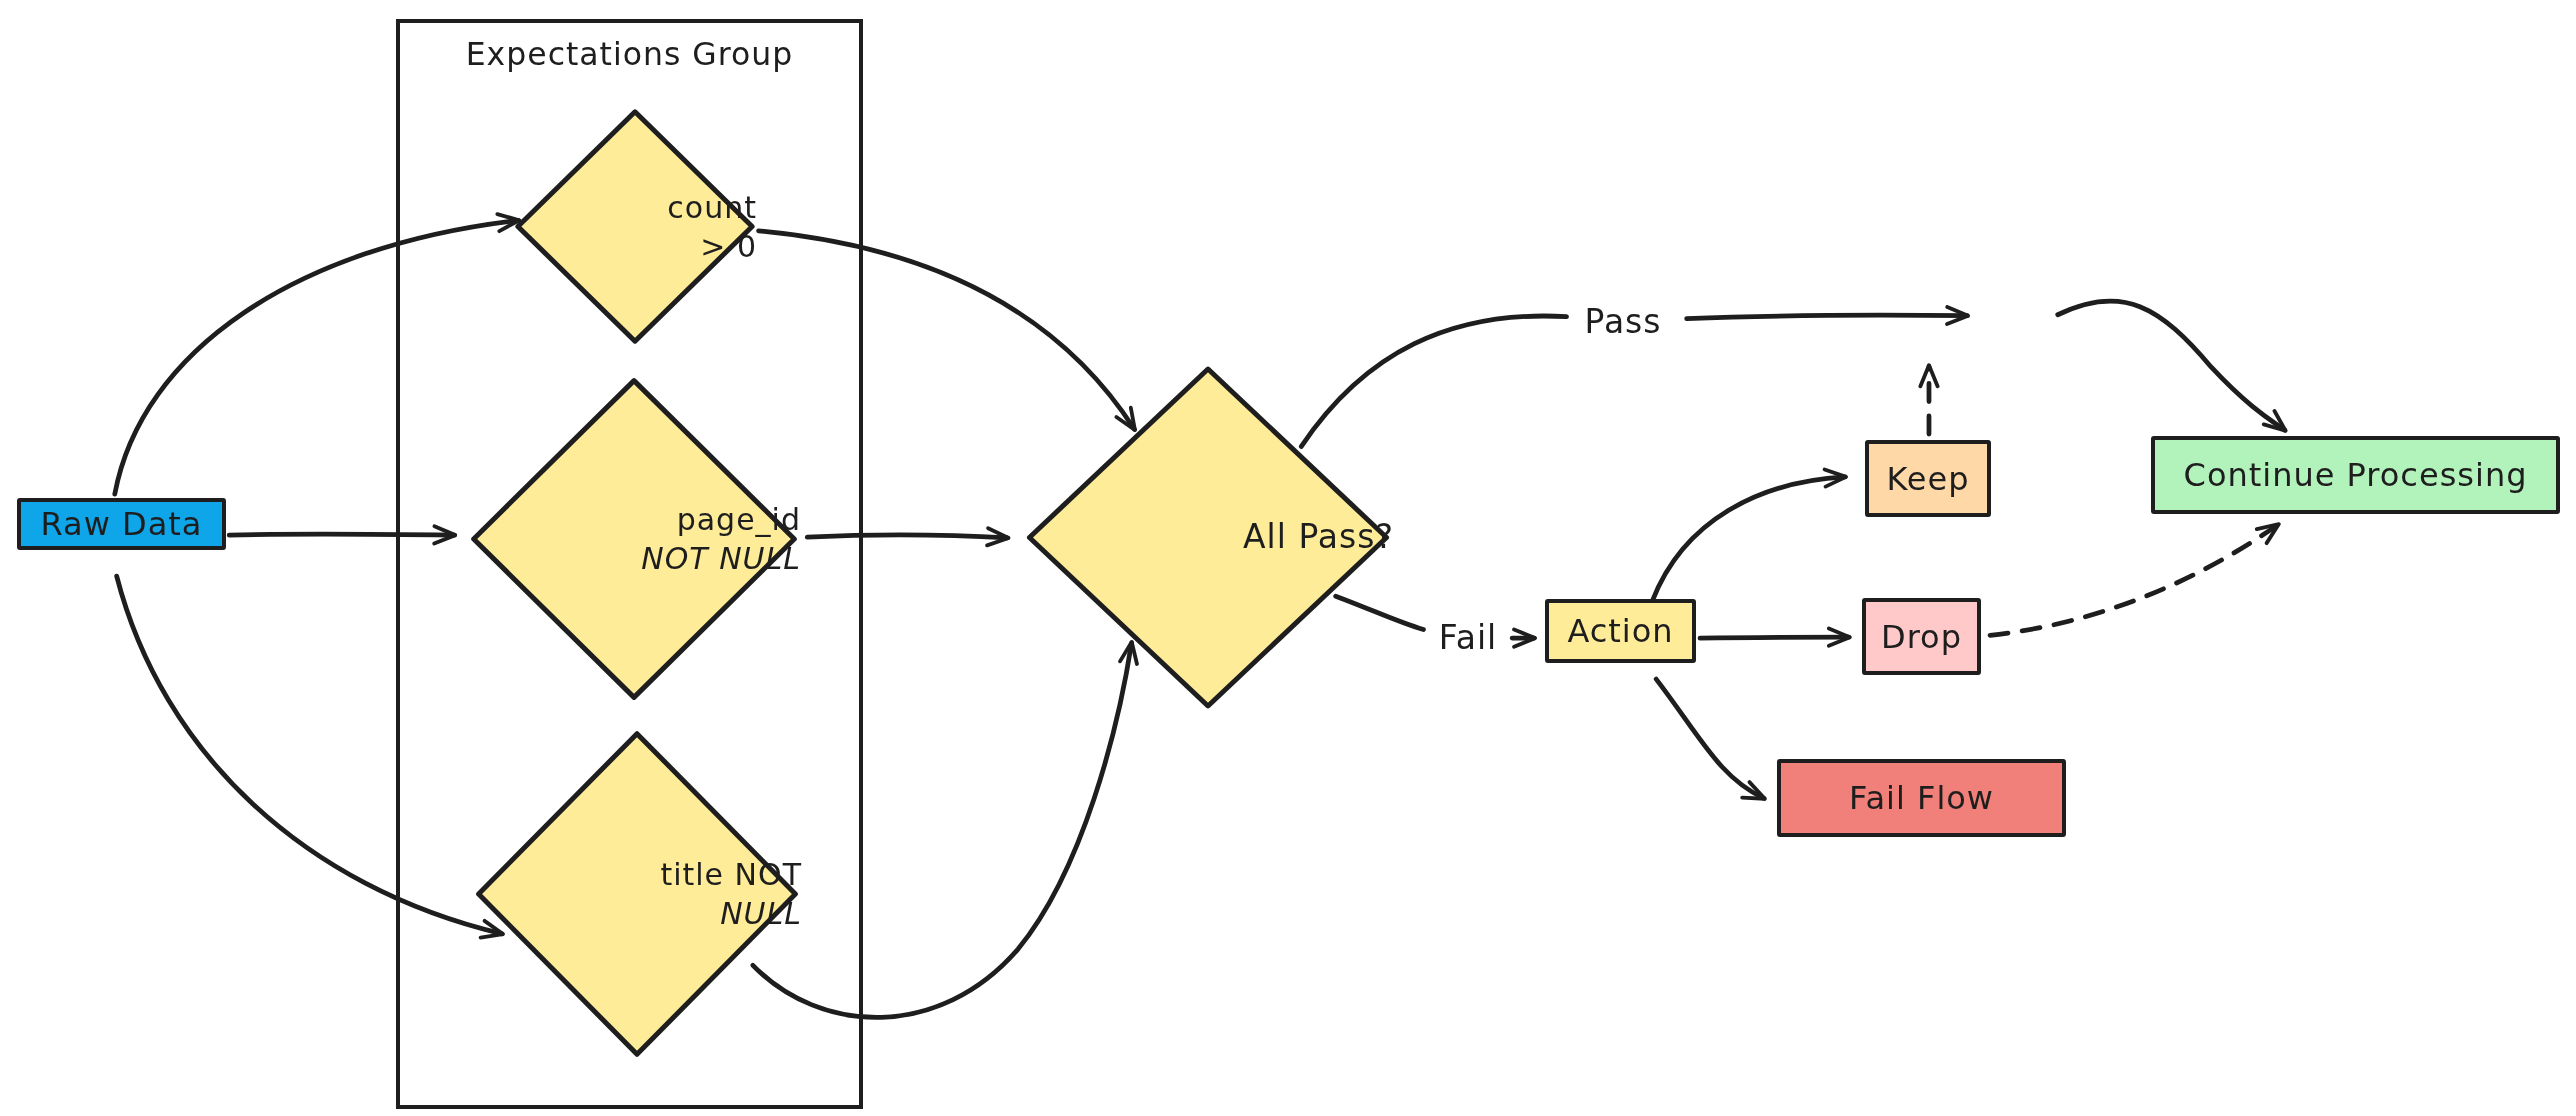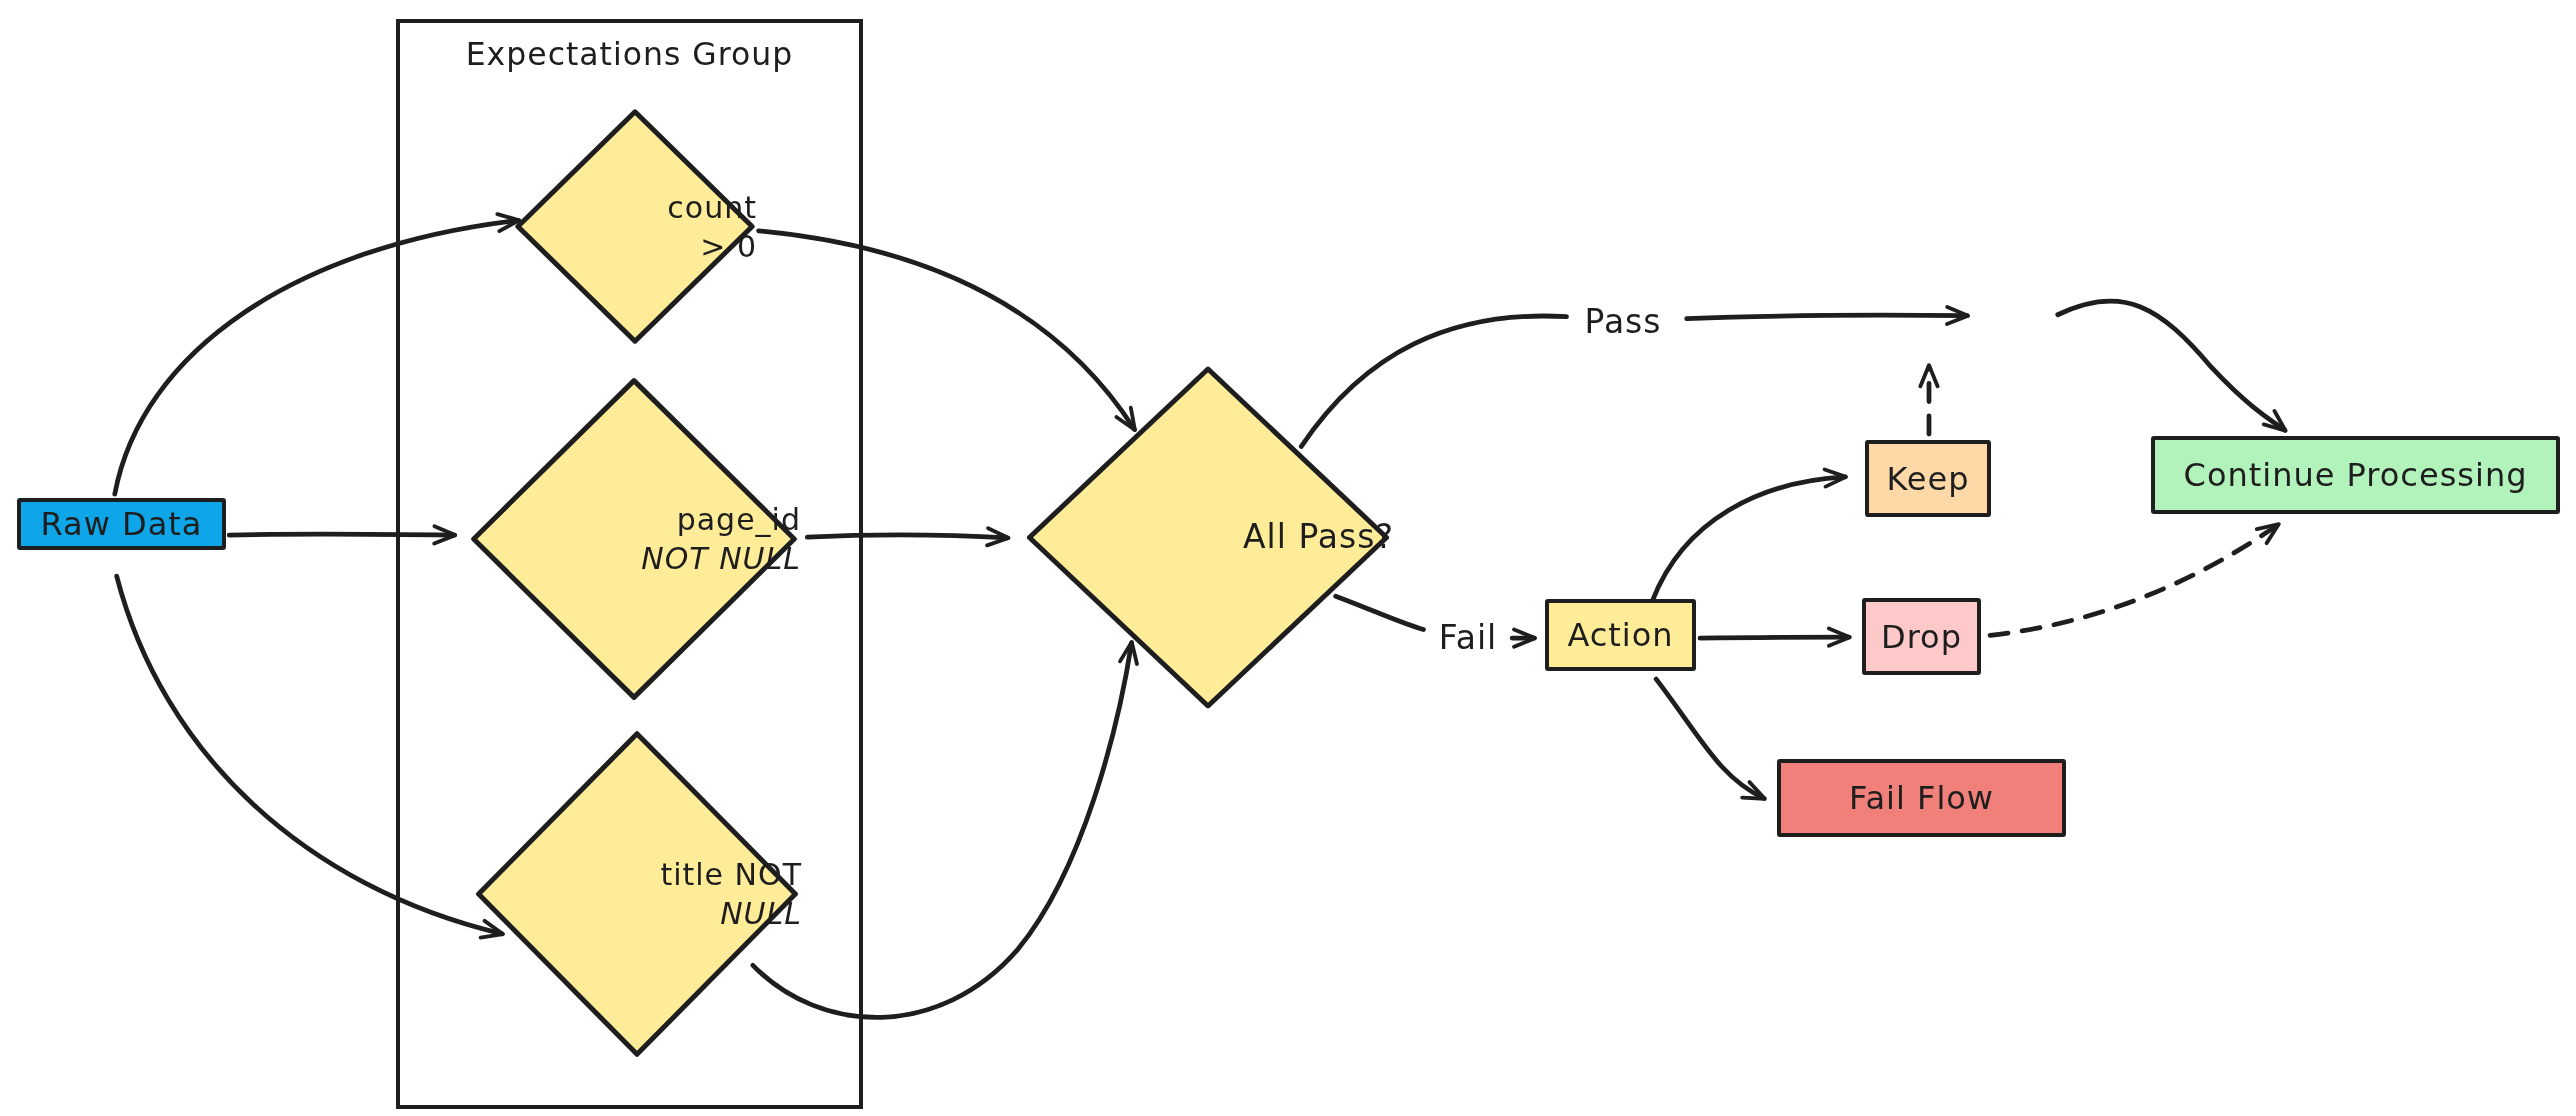--- a/index.html
+++ b/index.html
@@ -146,21 +146,21 @@
   </div>
 
   <div class="edge-label" style="left:1623px; top:321px;">Pass</div>
   <div class="edge-label" style="left:1468px; top:637px;">Fail</div>
 
 
   <div class="node-rect" style="left: 1865px; top: 440px; width: 126px; height: 77px; background-color: rgb(255, 216, 168);">
     <span>Keep</span>
   </div>
 
-  <div class="node-rect" style="left: 1545px; top: 599px; width: 151px; height: 72px; background-color: rgb(255, 236, 153);">
+  <div class="node-rect" style="left: 1545px; top: 599px; width: 151px; height: 64px; background-color: rgb(255, 236, 153);">
     <span>Action</span>
   </div>
 
   <div class="node-rect" style="left: 1862px; top: 598px; width: 119px; height: 77px; background-color: rgb(255, 201, 201);">
     <span>Drop</span>
   </div>
 
   <div class="node-rect" style="left: 1777px; top: 759px; width: 289px; height: 78px; background-color: rgb(241, 128, 122);">
     <span>Fail Flow</span>
   </div>

